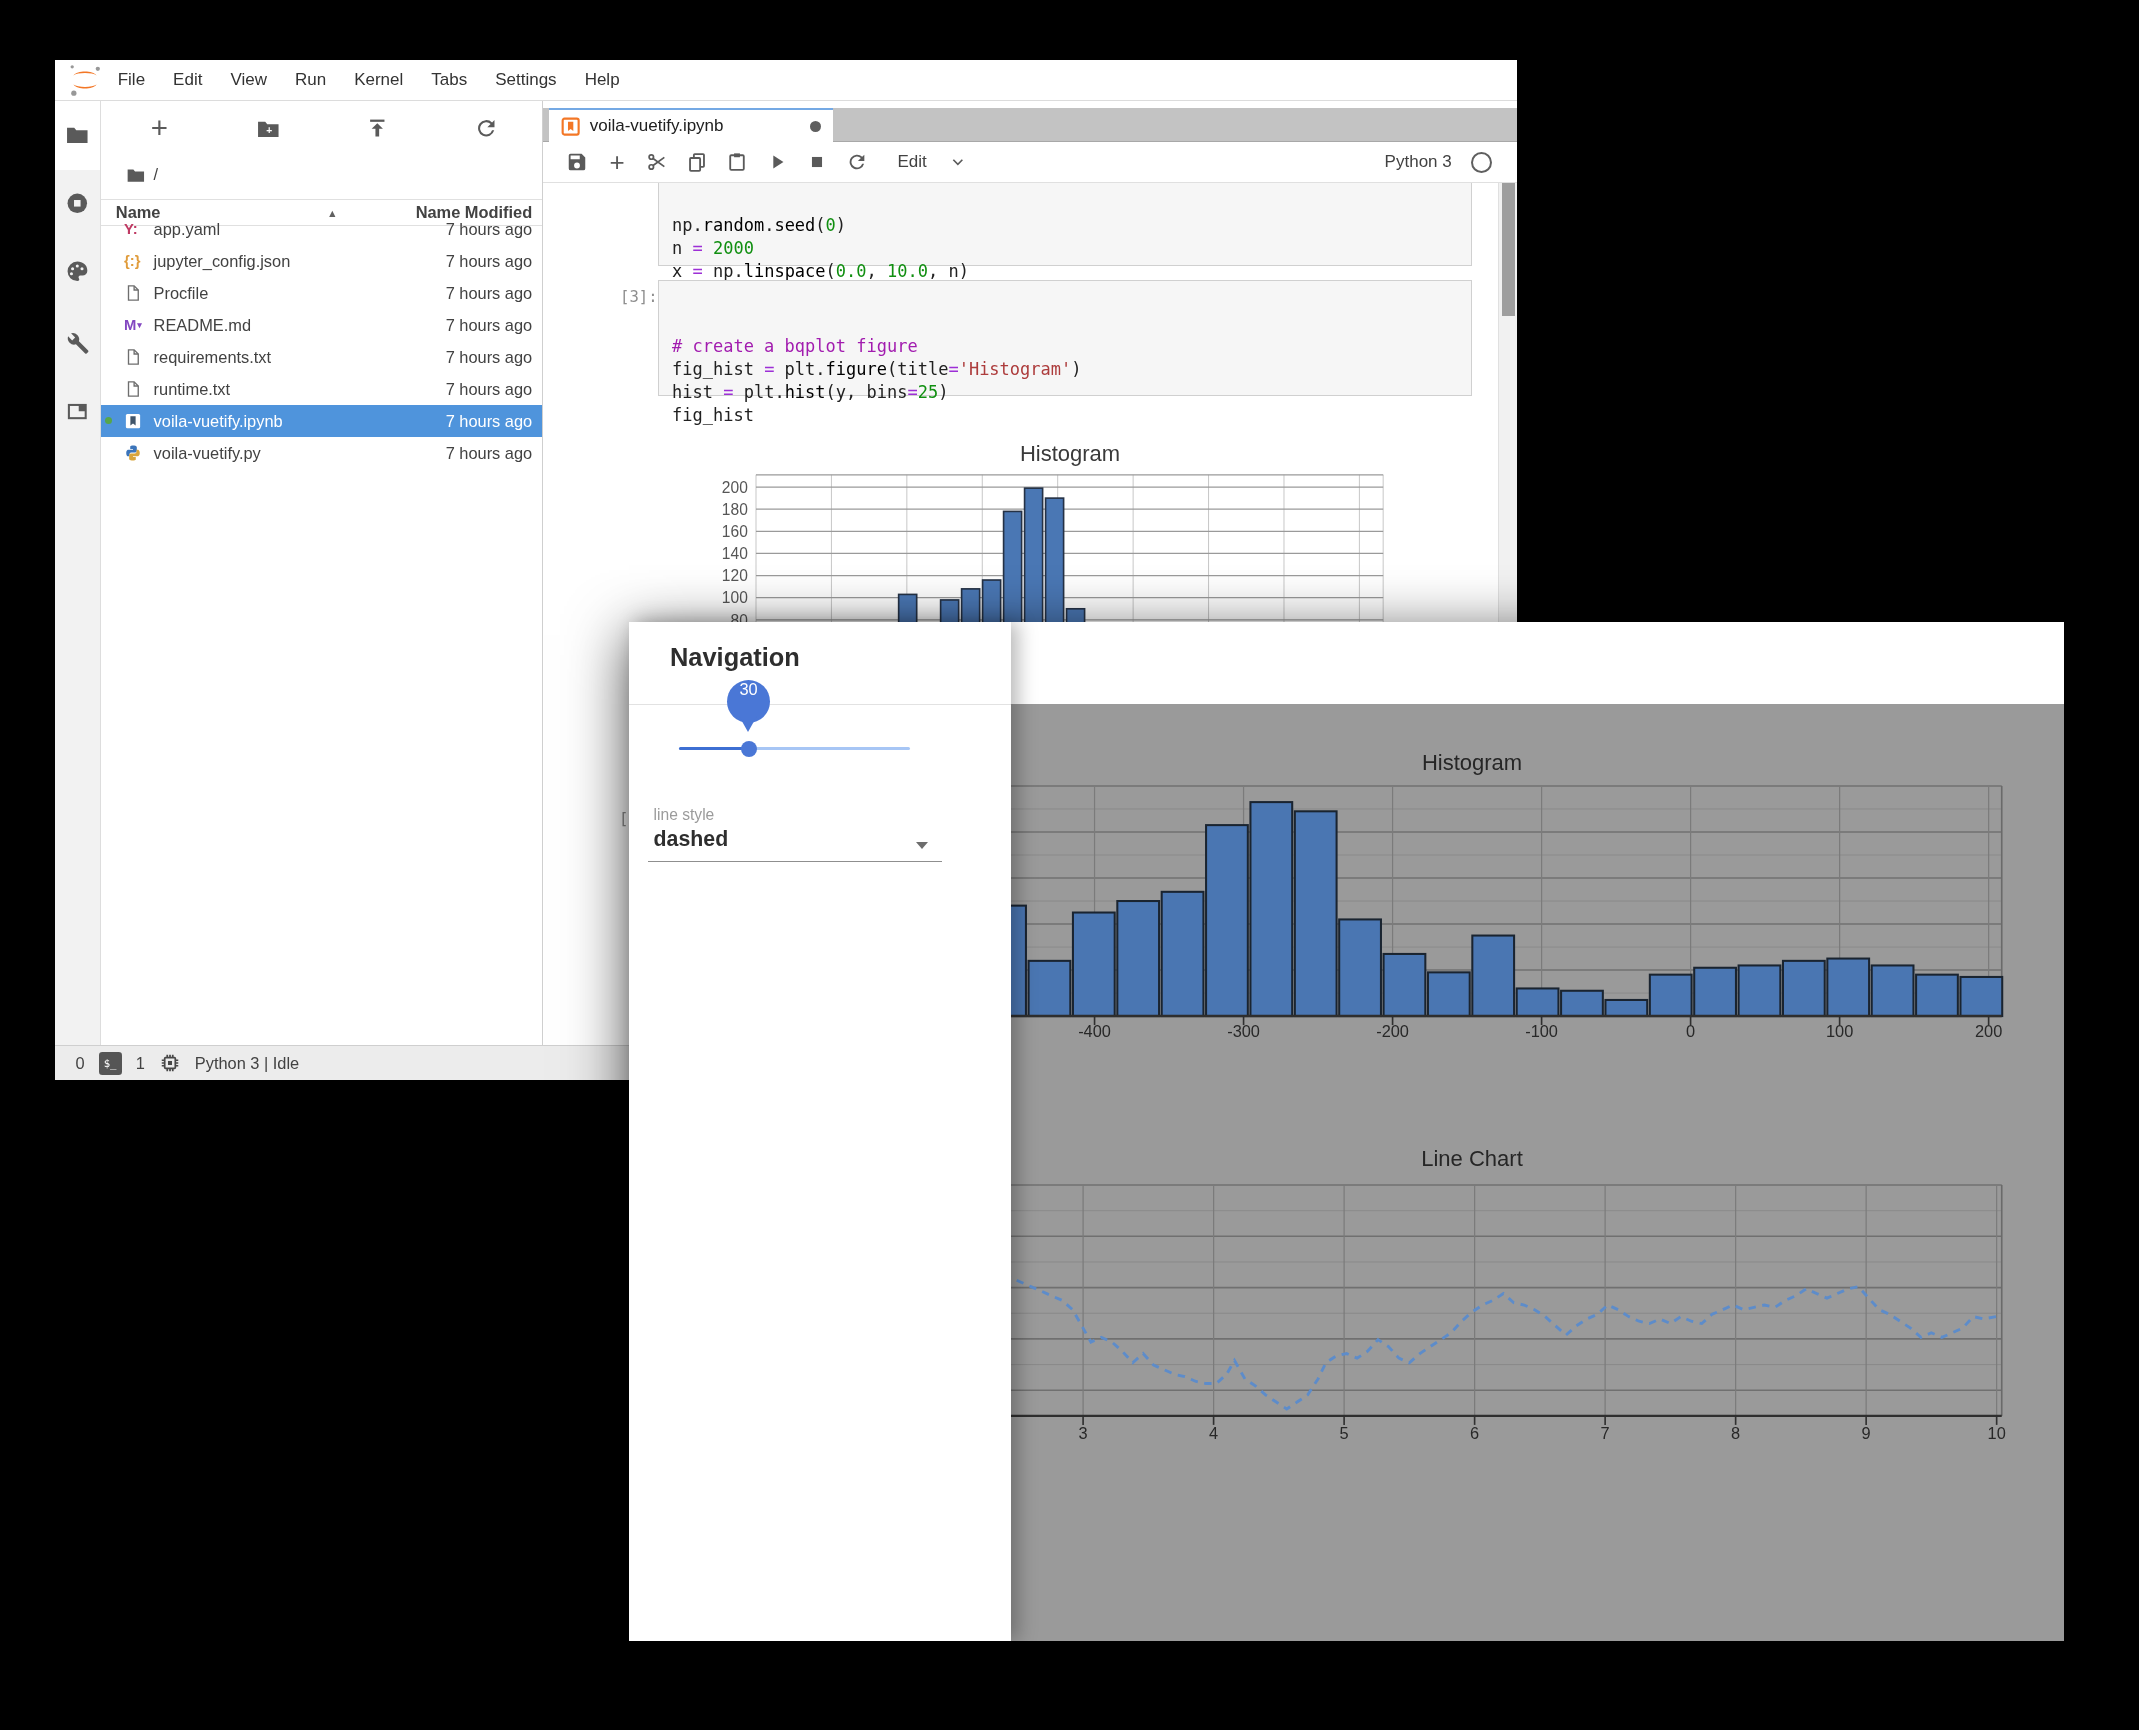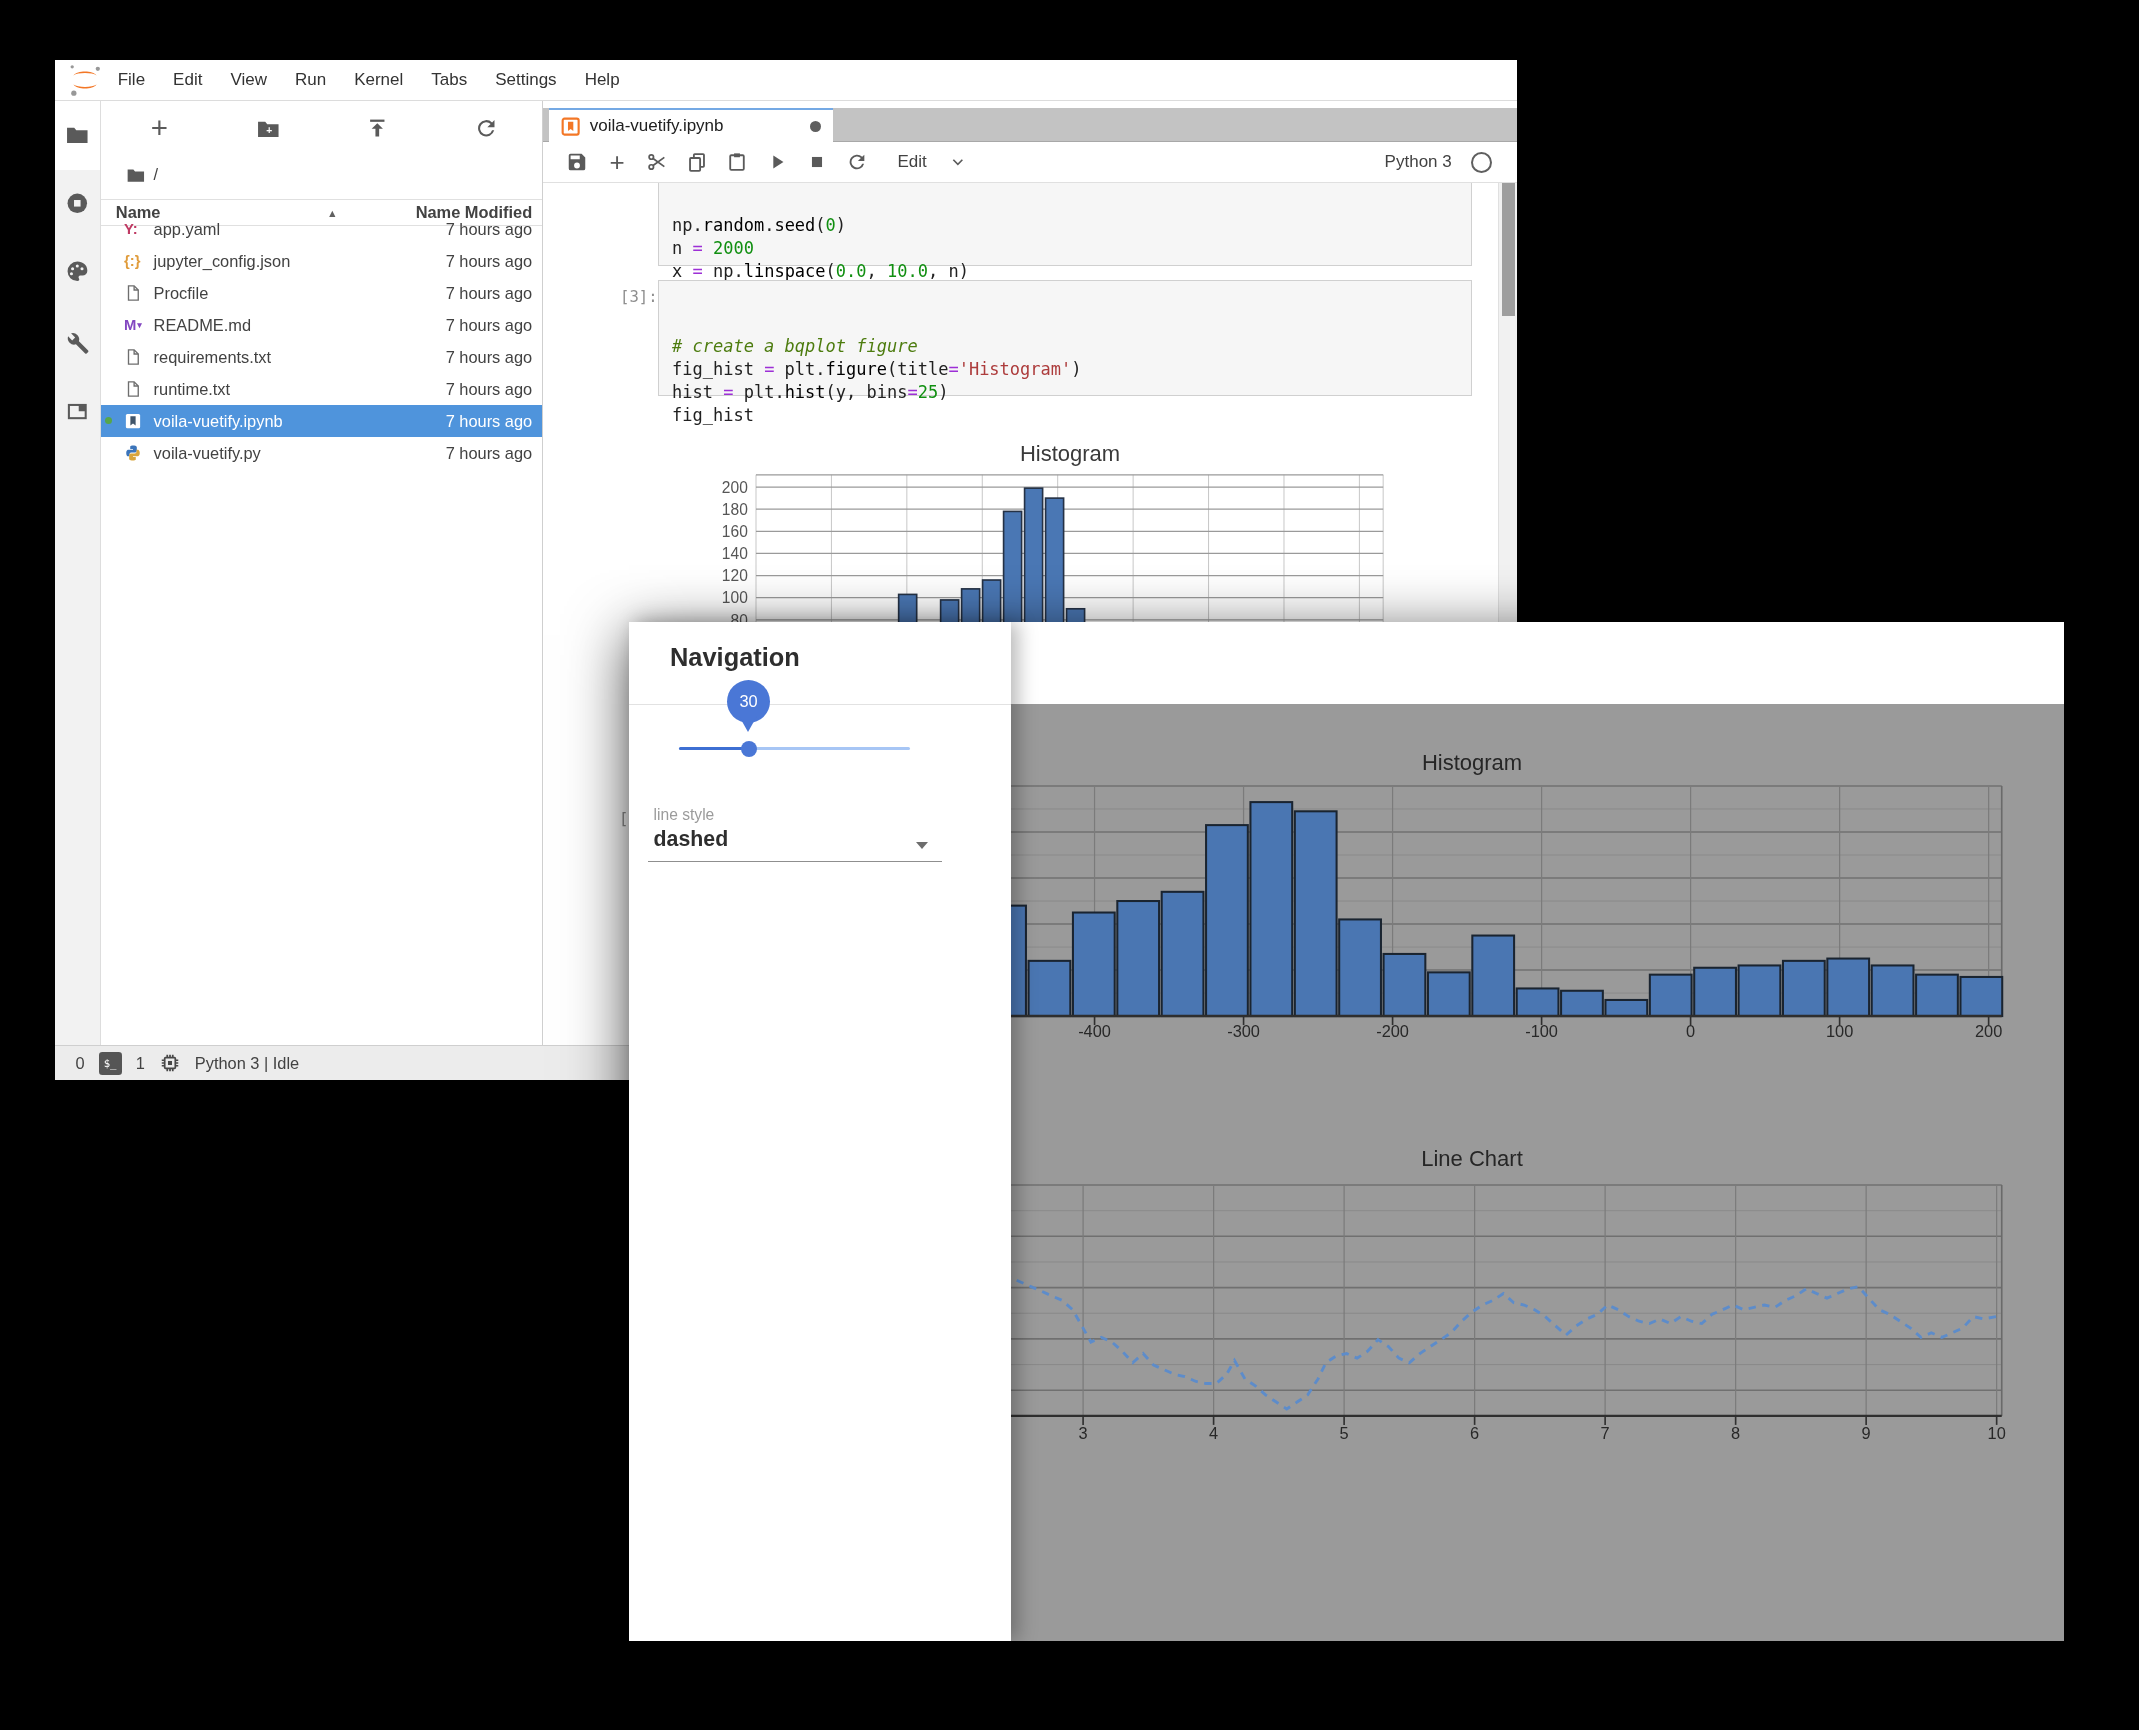--- a/index.html
+++ b/index.html
@@ -59,21 +59,21 @@
   .nb-spacer{flex:1;}
   .nb-kernel{font-size:17px;color:#424242;margin-right:19.7px;}
   .kernel-circle{width:17px;height:17px;border:2.1px solid #5f5f5f;border-radius:50%;margin-right:24.6px;}
   .nbcontent{position:absolute;left:0;right:18px;top:82px;bottom:0;overflow:hidden;background:#fff;}
   .nb-scrollbar{position:absolute;right:0;top:82px;bottom:0;width:18px;background:#f1f1f1;border-left:0.8px solid #e0e0e0;}
   .nb-thumb{position:absolute;left:2.5px;right:2.5px;top:0;height:133px;background:#9e9e9e;}
   .cell{position:absolute;left:115px;width:814px;background:#f6f6f6;border:0.8px solid #d0d0d0;padding:8.2px 13px;box-sizing:border-box;
         font-family:"DejaVu Sans Mono",monospace;font-size:17px;line-height:23px;white-space:pre;color:#212121;}
   .code-line{height:23px;}
   .tk-p{color:#212121}.tk-f{color:#000000}.tk-n{color:#108f10}.tk-o{color:#9d2fd6}
-  .tk-s{color:#ad3c3c}.tk-b{color:#0e7d0e}.tk-c{color:#4d7c0f;font-style:italic}
+  .tk-s{color:#ad3c3c}.tk-b{color:#0e7d0e}.tk-c{color:#a21caf;}
   .cell-prompt{position:absolute;left:77px;top:105px;font-family:"DejaVu Sans Mono",monospace;font-size:15.6px;color:#8e8e8e;}
   .stray-prompt{position:absolute;left:76px;top:627px;font-family:"DejaVu Sans Mono",monospace;font-size:15.6px;color:#8e8e8e;}
   .nb-fig-title{position:absolute;left:213px;width:628px;top:258px;text-align:center;font-size:22px;color:#3a3a3a;}
   #nb-hist-svg{position:absolute;left:213px;top:289px;overflow:visible;}
   
   .statusbar{position:absolute;left:0;right:0;bottom:0;height:35px;background:#ececec;border-top:0.8px solid #cfcfcf;display:flex;align-items:center;gap:14px;padding-left:20.5px;font-size:16.4px;color:#424242;box-sizing:border-box;}
   .term-badge{width:23px;height:23px;background:#555;border-radius:3.3px;color:#fff;font-family:"DejaVu Sans Mono",monospace;font-size:10.7px;display:flex;align-items:center;justify-content:center;}
   .chip-icon{width:22px;height:22px;}
   .chip-icon svg{width:22px;height:22px;display:block;}
   
@@ -83,21 +83,21 @@
   .fig-title{position:absolute;left:310px;width:1066px;text-align:center;font-size:22px;color:#262626;}
   #ov-hist-title{top:128px;}
   #ov-line-title{top:524px;}
   #ov-hist-svg{position:absolute;left:310px;top:164px;overflow:visible;}
   #ov-line-svg{position:absolute;left:310px;top:563px;overflow:visible;}
   
   .drawer{position:absolute;left:0;top:0;width:382px;height:100%;background:#fff;box-shadow:6.6px 0 18px rgba(0,0,0,.28);}
   .drawer-title{position:absolute;left:41px;top:21.3px;font-size:25.4px;font-weight:bold;color:#2e2e2e;}
   .drawer-divider{position:absolute;left:0;right:0;top:82px;height:0.8px;background:#e2e2e2;}
   .slider-pin{position:absolute;width:43px;height:43px;border-radius:50%;background:#4a77d6;color:#fff;
-              font-size:16.4px;display:flex;align-items:center;justify-content:center;top:58px;}
+              font-size:16.4px;display:flex;justify-content:center;top:58px;}
   .slider-pin-tail{position:absolute;top:94px;width:0;height:0;border-left:9.8px solid transparent;border-right:9.8px solid transparent;border-top:16.4px solid #4a77d6;}
   .slider-track{position:absolute;left:50px;top:125px;width:231px;height:3.3px;border-radius:1.6px;background:#a7c6f5;}
   .slider-fill{position:absolute;left:50px;top:125px;height:3.3px;border-radius:1.6px;background:#3d6fd3;}
   .slider-thumb{position:absolute;top:119px;width:16.4px;height:16.4px;border-radius:50%;background:#4a77d6;}
   .select-label{position:absolute;left:24.6px;top:184px;font-size:15.6px;color:#9b9b9b;}
   .select-value{position:absolute;left:24.6px;top:205px;font-size:21.3px;color:#2e2e2e;font-weight:bold;}
   .select-arrow{position:absolute;left:287px;top:220px;width:0;height:0;border-left:6.6px solid transparent;border-right:6.6px solid transparent;border-top:7.4px solid #6d6d6d;}
   .select-underline{position:absolute;left:19px;top:239px;width:294px;height:0.8px;background:#8f8f8f;}
   svg text{font-family:"Liberation Sans",sans-serif;}
 </style>

